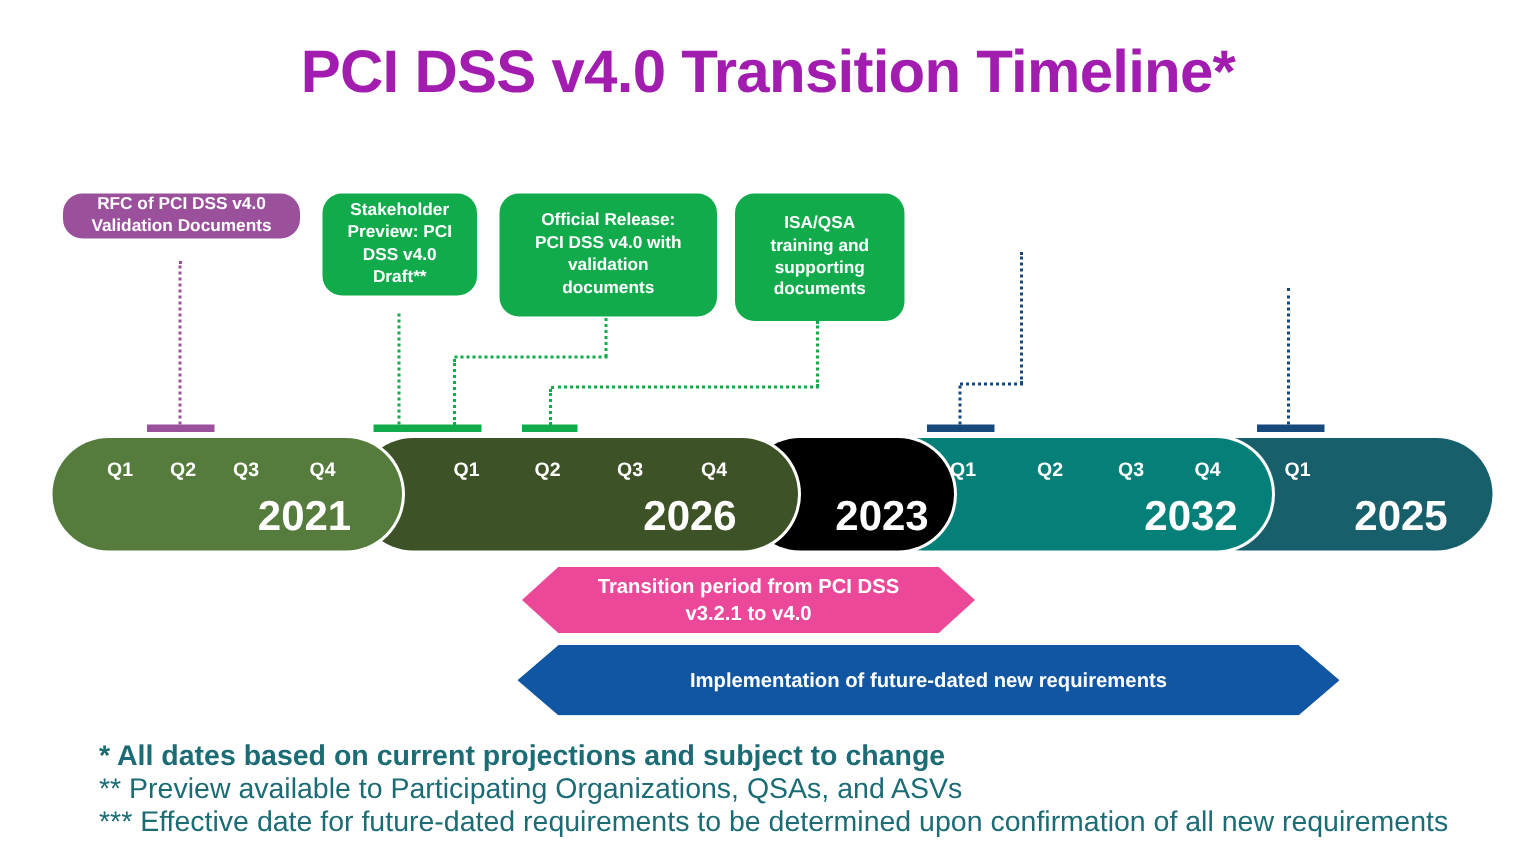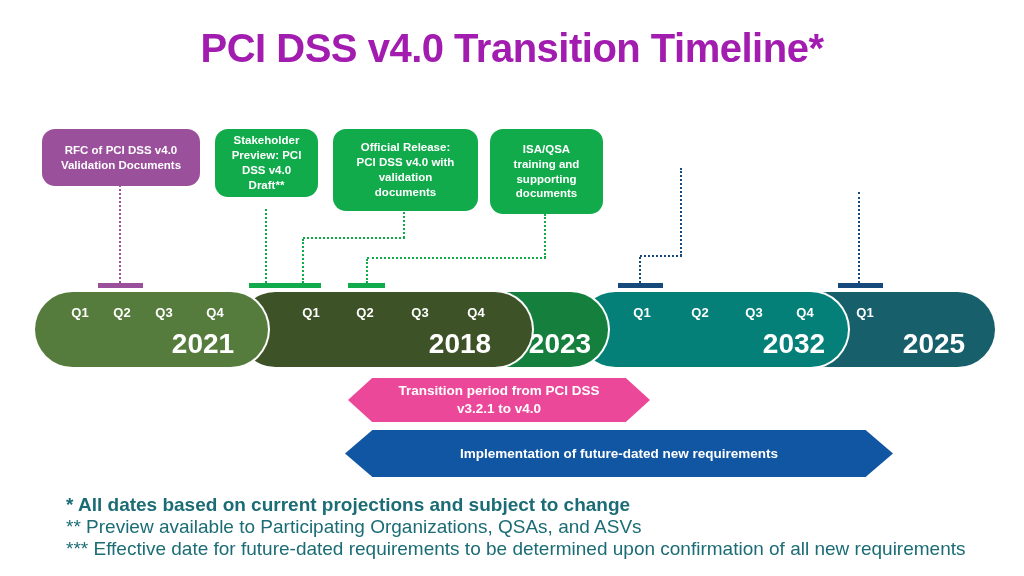--- a/index.html
+++ b/index.html
@@ -36,21 +36,21 @@
     align-items: center;
     justify-content: center;
     text-align: center;
     white-space: pre-line;
     padding: 4px 6px;
   }
   .callout.purple { background: #9b509c; }
   .callout.green  { background: #12ab4c; }
   .callout.navy   { background: #174a7c; }
 
-  #callout-rfc       { left: 42px;  top: 129px; width: 158px; height: 57px; }
+  #callout-rfc       { left: 42px;  top: 129px; width: 158px; height: 30px; }
   #callout-preview   { left: 215px; top: 129px; width: 103px; height: 68px; }
   #callout-release   { left: 333px; top: 129px; width: 145px; height: 82px; }
   #callout-training  { left: 490px; top: 129px; width: 113px; height: 85px; }
   #callout-retired   { left: 617px; top: 130px; width: 124px; height: 37px; }
   #callout-effective { left: 757px; top: 130px; width: 200px; height: 61px; }
 
   
   .conn-v { position: absolute; width: 0; border-left: 2.5px dotted; }
   .conn-h { position: absolute; height: 0; border-top: 2.5px dotted; }
   .purple-line { border-color: #9b509c; }
@@ -82,21 +82,21 @@
   
   .seg {
     position: absolute;
     top: 292px;
     height: 75px;
     border-radius: 38px;
     box-shadow: 0 0 0 2px #ffffff;
   }
   #seg-2021 { left: 35px;  width: 233px; background: #567c3d; z-index: 15; }
   #seg-2022 { left: 238px; width: 294px; background: #3d5226; z-index: 14; }
-  #seg-2023 { left: 468px; width: 140px; background: #15803d; z-index: 13; }
+  #seg-2023 { left: 496px; width: 140px; background: #000000; z-index: 13; }
   #seg-2024 { left: 578px; width: 270px; background: #048079; z-index: 12; }
   #seg-2025 { left: 790px; width: 205px; background: #175f6b; z-index: 11; }
 
   .q {
     position: absolute;
     top: 13px;
     transform: translateX(-50%);
     color: #ffffff;
     font-weight: bold;
     font-size: 13px;
@@ -215,21 +215,21 @@
     <span class="year">2032</span>
   </div>
   <div id="seg-2023" class="seg">
     <span class="year">2023</span>
   </div>
   <div id="seg-2022" class="seg">
     <span class="q q1">Q1</span>
     <span class="q q2">Q2</span>
     <span class="q q3">Q3</span>
     <span class="q q4">Q4</span>
-    <span class="year">2018</span>
+    <span class="year">2026</span>
   </div>
   <div id="seg-2021" class="seg">
     <span class="q q1">Q1</span>
     <span class="q q2">Q2</span>
     <span class="q q3">Q3</span>
     <span class="q q4">Q4</span>
     <span class="year">2021</span>
   </div>
 
   <div id="arrow-transition" class="period-arrow">Transition period from PCI DSS

